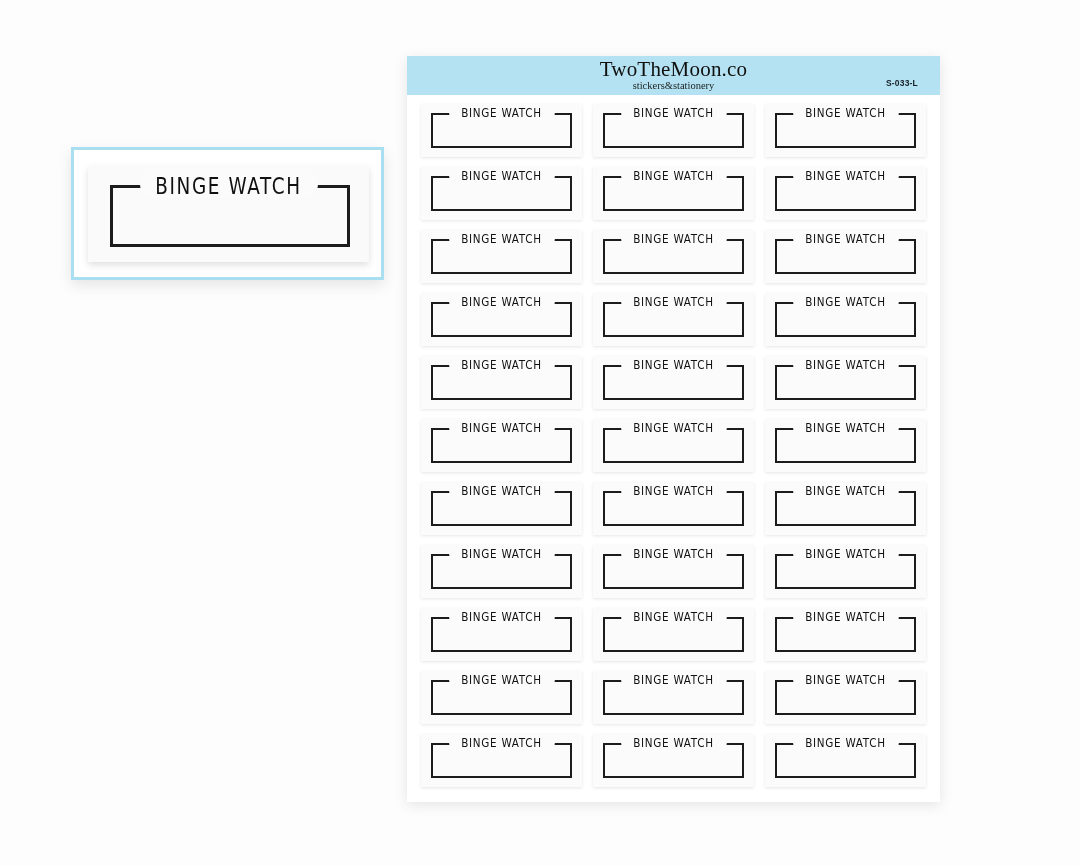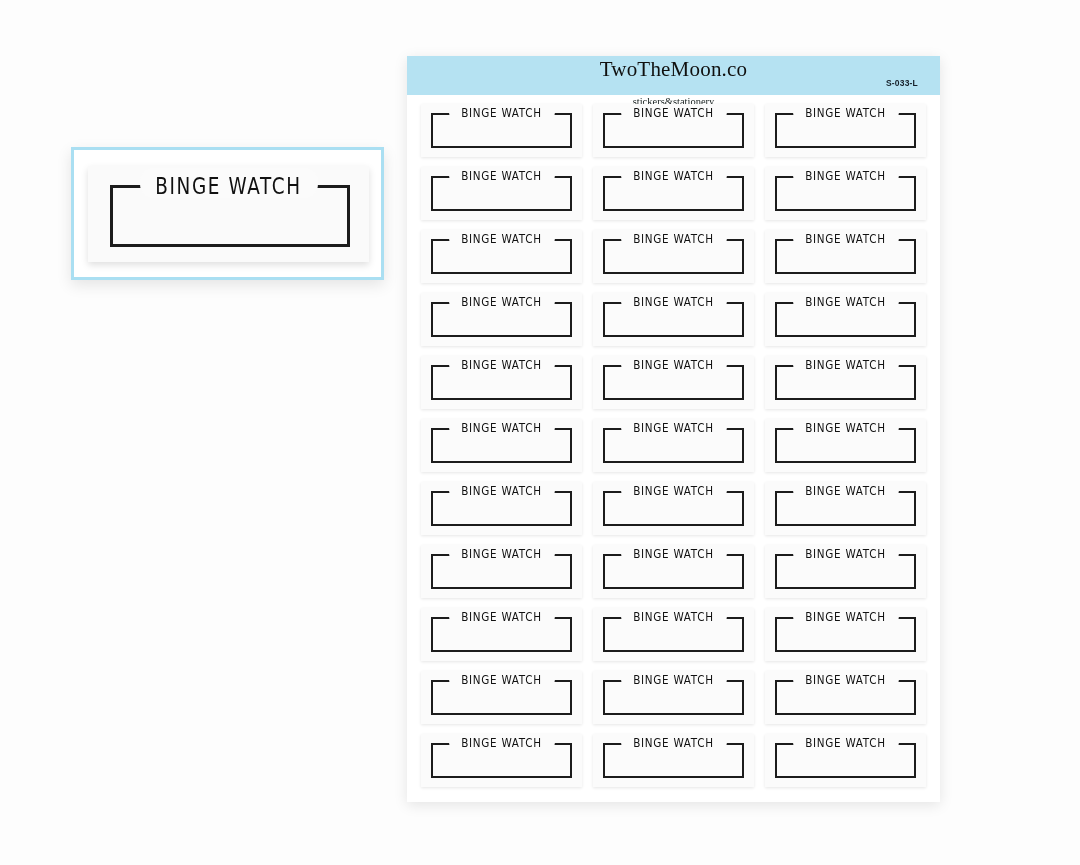--- a/index.html
+++ b/index.html
@@ -113,21 +113,21 @@
     font-size: 21px;
     color: #10100f;
     line-height: 1.02;
     letter-spacing: 0.2px;
   }
   #brand-tagline {
     font-family: "Liberation Serif", serif;
     font-size: 10.5px;
     color: #17201f;
     line-height: 1.0;
-    margin-top: 17px;
+    margin-top: 1px;
   }
   #sku-code {
     position: absolute;
     right: 22px;
     top: 22px;
     font-family: "Liberation Sans", sans-serif;
     font-size: 8.5px;
     font-weight: 700;
     color: #16202a;
     letter-spacing: 0.2px;

